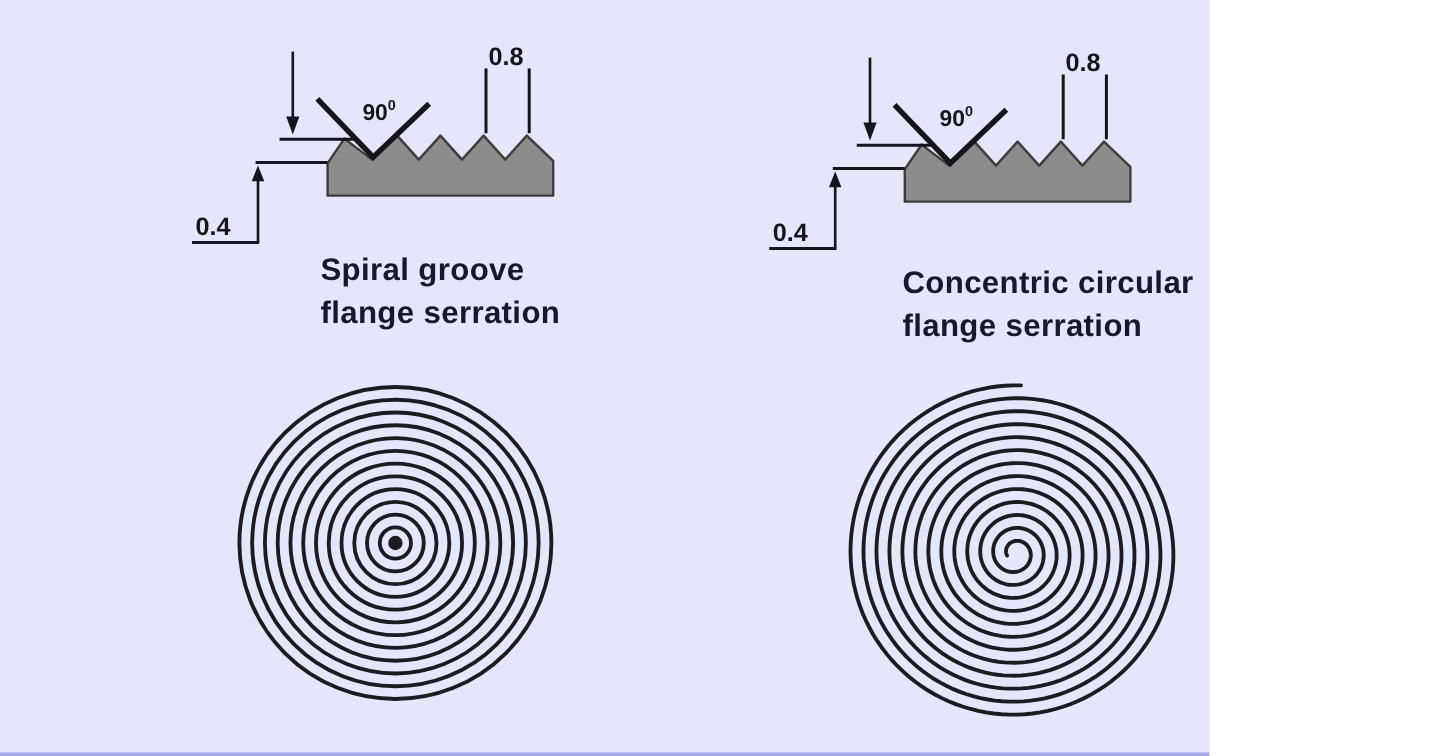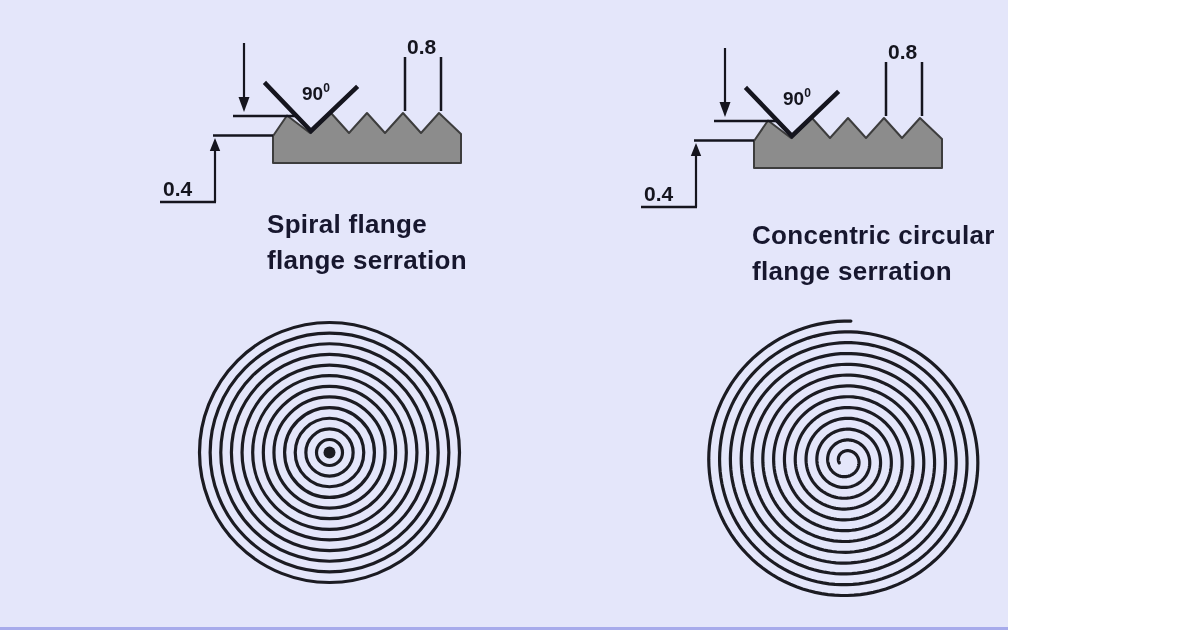--- a/index.html
+++ b/index.html
@@ -56,21 +56,21 @@
     <polygon class="arrowhead" points="59.8,151 70.2,151 65,138"></polygon>
     <line class="ink-line" x1="10" y1="202" x2="66" y2="202" stroke-width="2.5"></line>
     <line class="ink-line" x1="255" y1="57" x2="255" y2="111" stroke-width="2.5"></line>
     <line class="ink-line" x1="291" y1="57" x2="291" y2="111" stroke-width="2.5"></line>
     <text class="dim-text" x="257" y="54">0.8</text>
     <text class="dim-text" x="13" y="196">0.4</text>
     <text class="angle-text" x="152" y="100"><tspan>90</tspan><tspan class="angle-sup" dy="-8">0</tspan></text>
   </svg>
 
   <div class="caption" style="left:267px;top:206px;">
-    <div>Spiral flange</div>
+    <div>Spiral groove</div>
     <div>flange serration</div>
   </div>
   <div class="caption" style="left:752px;top:217px;">
     <div>Concentric circular</div>
     <div>flange serration</div>
   </div>
 
   <svg class="figures-layer" width="1200" height="630" viewBox="0 0 1200 630">
     <g>
         <circle cx="329.5" cy="452.5" r="13.00" fill="none" stroke="#1B1B22" stroke-width="3.2"></circle>

